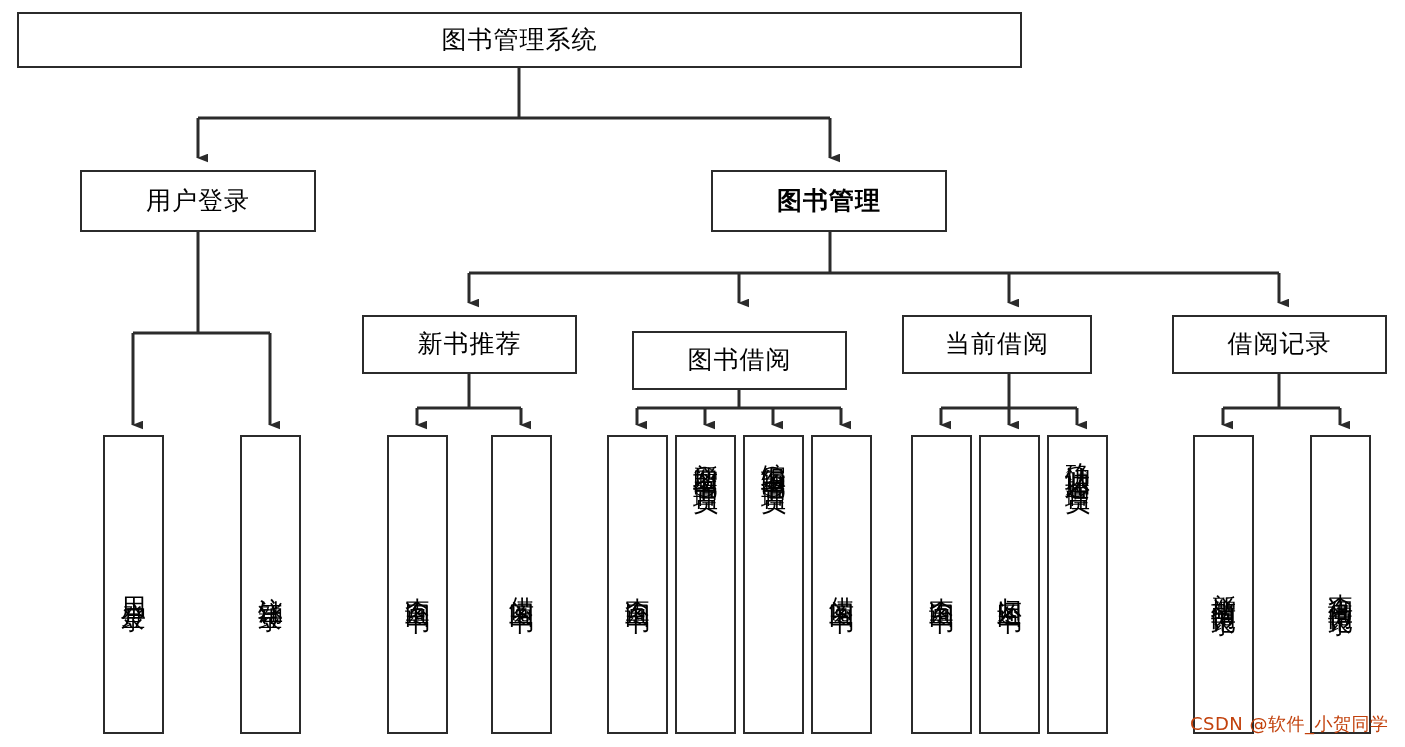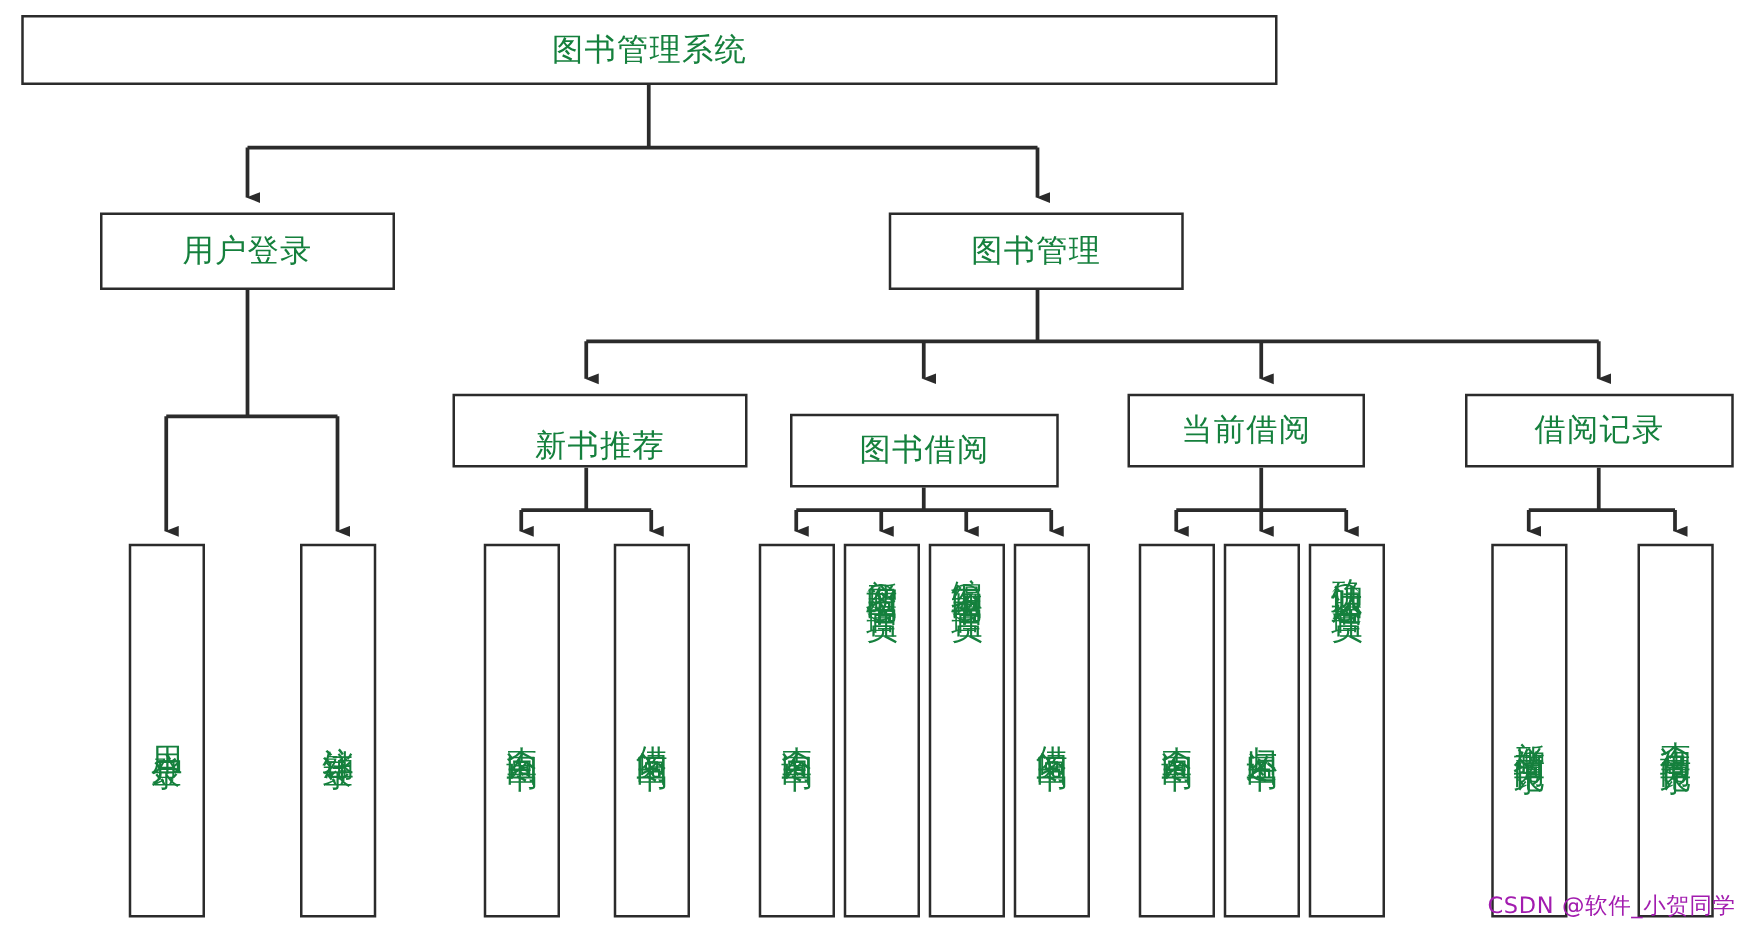--- a/index.html
+++ b/index.html
@@ -29,21 +29,21 @@
     pointer-events: none;
   }
   .node {
     position: absolute;
     box-sizing: border-box;
     background: #ffffff;
     border: 2.5px solid #2b2b2b;
     display: flex;
     align-items: center;
     justify-content: center;
-    color: #15803d;
+    color: #000000;
   }
   .node-h .label {
     font-size: 25px;
     line-height: 1.15;
     letter-spacing: 1px;
     white-space: nowrap;
   }
   .node-v {
     align-items: flex-start;
     justify-content: center;
@@ -59,21 +59,21 @@
   }
   .node-v.v-mid {
     align-items: center;
     padding-top: 0;
   }
   .watermark {
     position: absolute;
     left: 1190px;
     top: 712px;
     font-size: 18px;
-    color: #a21caf;
+    color: #c2410c;
     letter-spacing: 0.5px;
     white-space: nowrap;
     user-select: none;
   }
 </style>
 </head>
 <body>
 
 <div id="diagram-root">
 
@@ -130,25 +130,25 @@
     </g>
   </svg>
 
   <div class="node node-h" style="left:17px; top:12px; width:1005px; height:56px;">
     <span class="label">图书管理系统</span>
   </div>
 
   <div class="node node-h" style="left:80px; top:170px; width:236px; height:62px;">
     <span class="label">用户登录</span>
   </div>
-  <div class="node node-h" style="left:711px; top:170px; width:236px; height:62px;">
+  <div class="node node-h" style="left:711px; top:170px; width:236px; height:62px;font-weight:bold;">
     <span class="label">图书管理</span>
   </div>
 
-  <div class="node node-h" style="left:362px; top:315px; width:236px; height:59px;align-items:flex-end;">
+  <div class="node node-h" style="left:362px; top:315px; width:215px; height:59px;">
     <span class="label">新书推荐</span>
   </div>
   <div class="node node-h" style="left:632px; top:315px; width:215px; height:59px;margin-top:16px;">
     <span class="label">图书借阅</span>
   </div>
   <div class="node node-h" style="left:902px; top:315px; width:190px; height:59px;">
     <span class="label">当前借阅</span>
   </div>
   <div class="node node-h" style="left:1172px; top:315px; width:215px; height:59px;">
     <span class="label">借阅记录</span>

